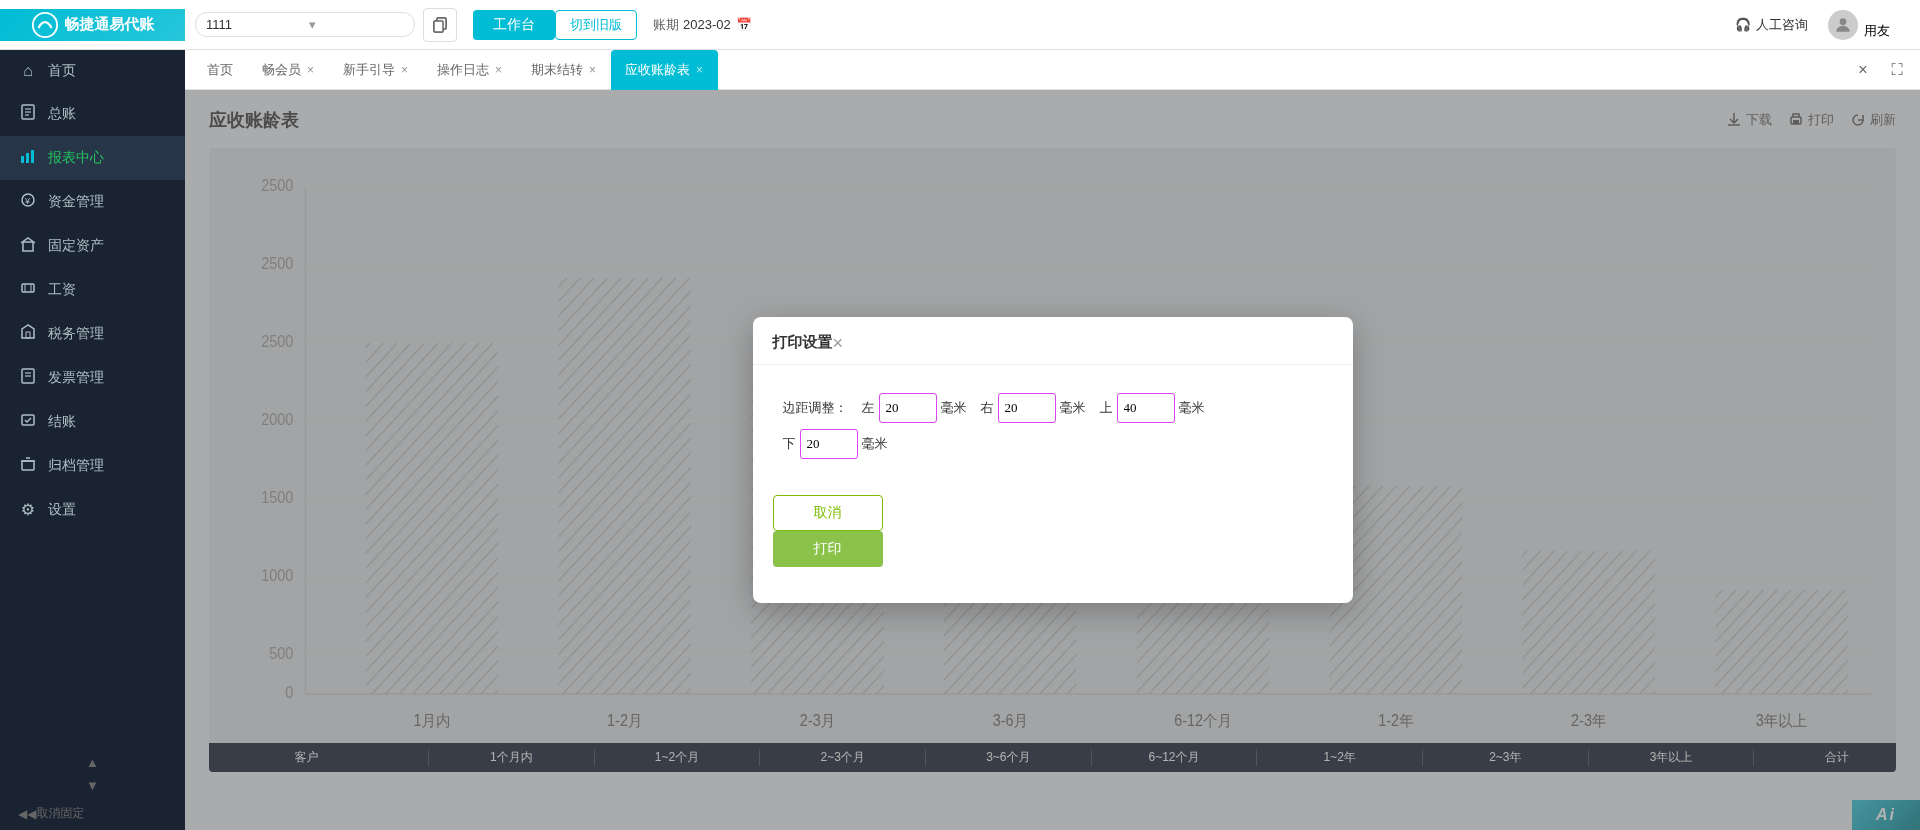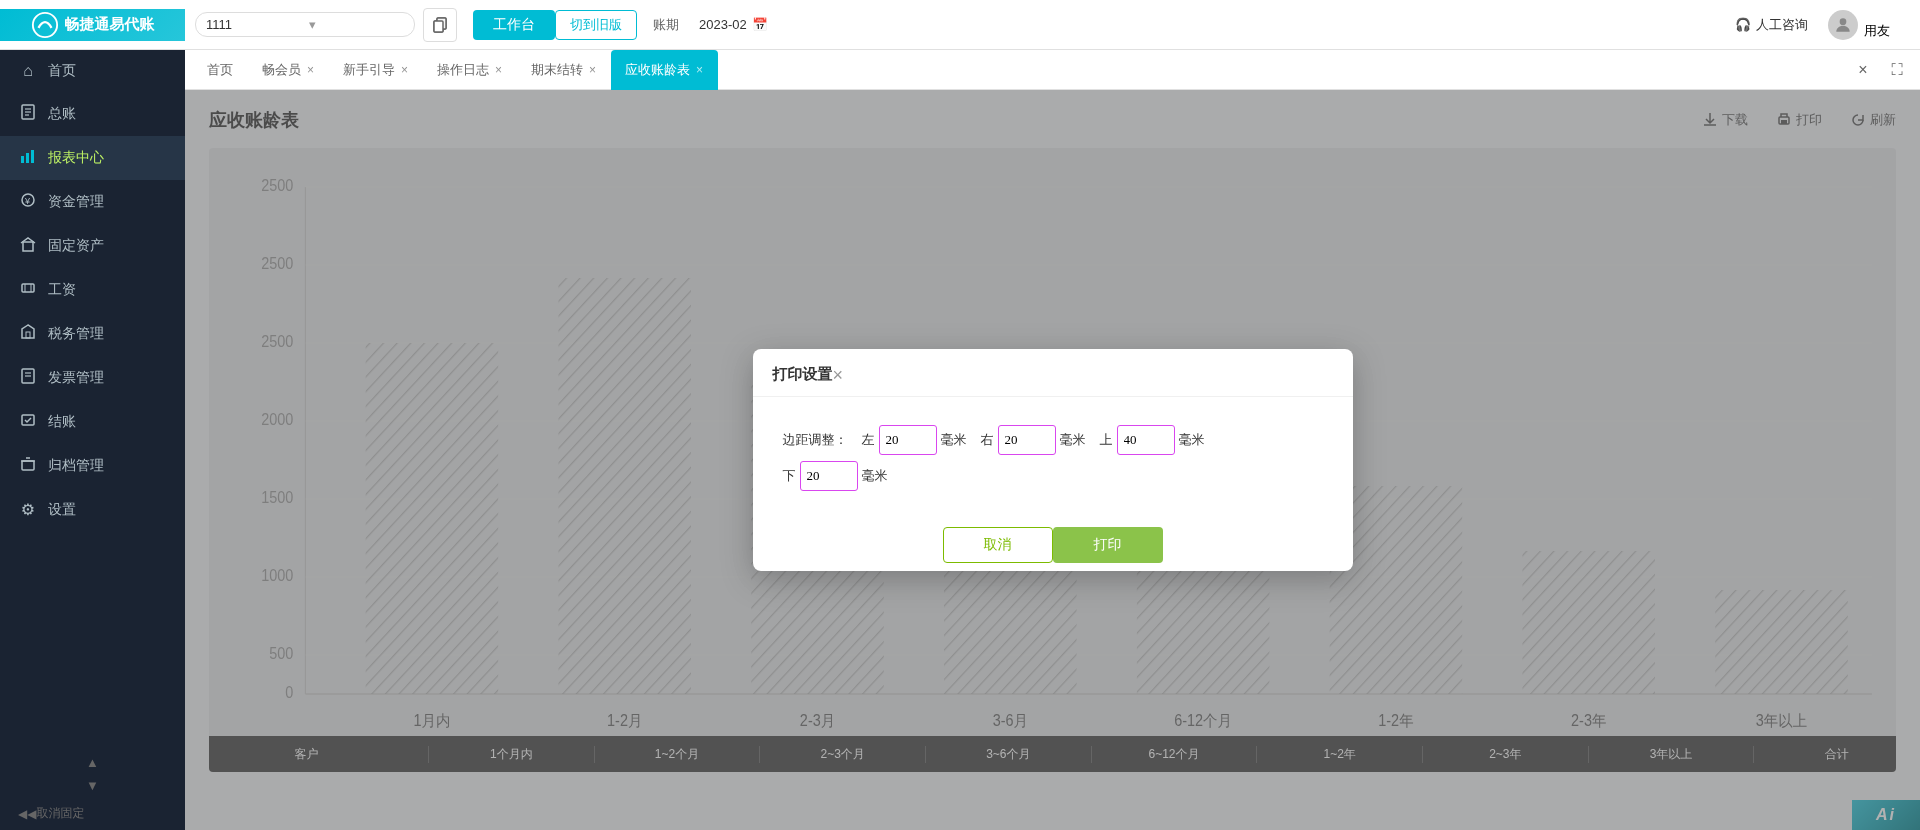--- a/index.html
+++ b/index.html
@@ -84,21 +84,21 @@
       background: #fff;
       font-size: 13px;
     }
     .period-area {
       display: flex;
       align-items: center;
       margin-left: 16px;
       color: #333;
       font-size: 13px;
     }
-    .period-area .period-label { margin-right: 20px; color: #666; }
+    .period-area .period-label { margin-right: 4px; color: #666; }
     .period-area .period-value { color: #333; font-weight: 500; }
     .period-area .calendar-icon { margin-left: 6px; color: #00bcd4; cursor: pointer; }
     .header-right {
       display: flex;
       align-items: center;
       padding-right: 20px;
     }
     .support-area {
       display: flex;
       align-items: center;
@@ -145,21 +145,21 @@
     .sidebar-nav::-webkit-scrollbar { width: 4px; }
     .sidebar-nav::-webkit-scrollbar-thumb { background: #444; }
     .sidebar-item {
       display: flex;
       align-items: center;
       padding: 12px 18px;
       color: #b0bec5;
       cursor: pointer;
       font-size: 14px;
     }
-    .sidebar-item.active { background: #263547; color: #bef264; }
+    .sidebar-item.active { background: #263547; color: #22c55e; }
     .sidebar-item .item-icon { margin-right: 10px; font-size: 16px; width: 20px; text-align: center; }
     .sidebar-scroll-indicator {
       display: flex;
       justify-content: center;
       padding: 4px;
       color: #666;
     }
     .sidebar-bottom {
       padding: 8px 18px;
       color: #666;
@@ -246,21 +246,21 @@
       margin-bottom: 16px;
     }
     .page-title {
       font-size: 18px;
       color: #333;
       font-weight: 600;
     }
     .toolbar-right {
       display: flex;
       align-items: center;
-      gap: 28px;
+      gap: 16px;
     }
     .tool-btn {
       display: flex;
       align-items: center;
       color: #555;
       cursor: pointer;
       font-size: 13px;
       gap: 4px;
     }
 
@@ -272,22 +272,22 @@
       position: relative;
       overflow: hidden;
     }
 
     
     .table-header-bar {
       position: absolute;
       bottom: 0;
       left: -24px;
       right: -24px;
-      background: #404040;
-      height: 36px;
+      background: #0f172a;
+      height: 29px;
       display: flex;
       align-items: center;
     }
     .table-header-bar .th {
       flex: 1;
       color: #fff;
       text-align: center;
       font-size: 12px;
       border-right: 1px solid rgba(255,255,255,0.2);
       padding: 0 4px;
@@ -366,21 +366,22 @@
       outline: none;
       font-family: Liberation Serif, serif;
     }
     .margin-unit {
       color: #333;
       font-size: 13px;
     }
     .dialog-footer {
       display: flex;
       justify-content: center;
-      padding: 16px 20px 8px;
+      padding: 16px 20px 36px;
+      flex-direction: column;
     }
     .btn-cancel {
       width: 110px;
       height: 36px;
       border: 1px solid #7cbb00;
       color: #7cbb00;
       background: #fff;
       border-radius: 4px;
       font-size: 14px;
       cursor: pointer;

